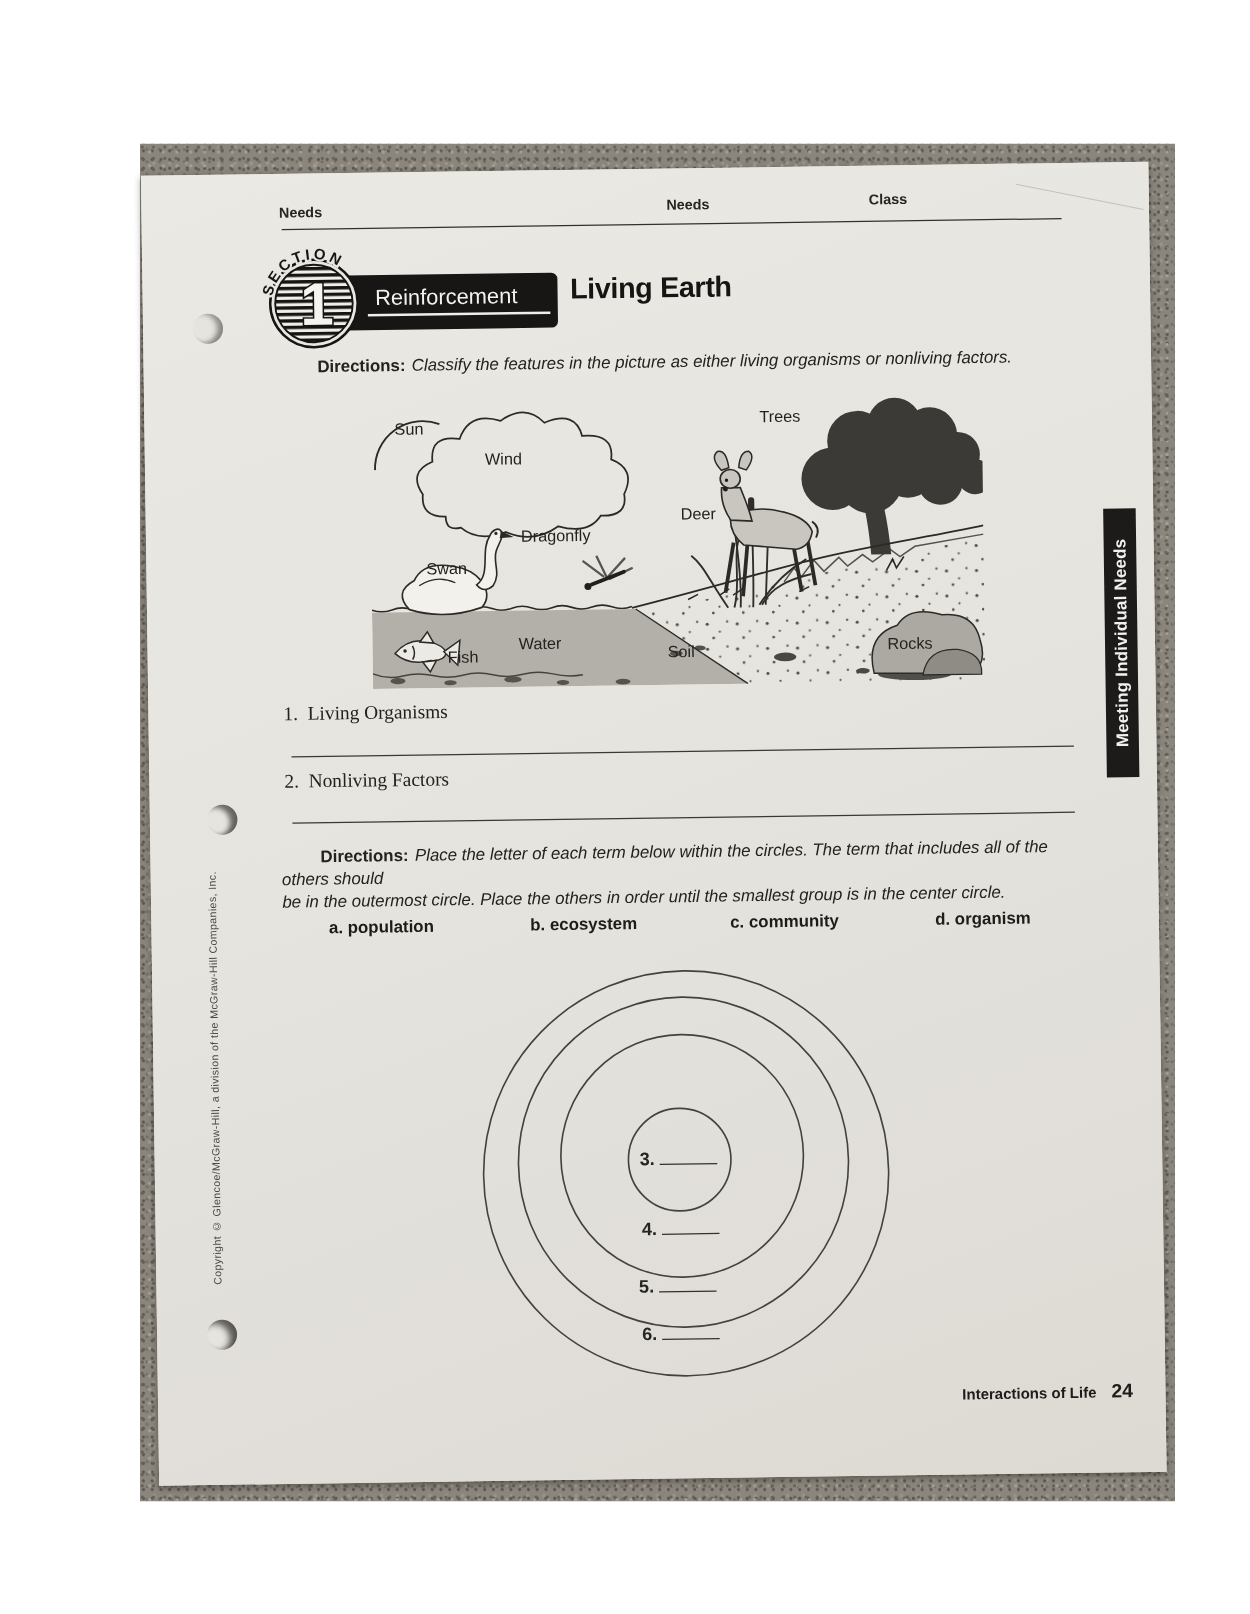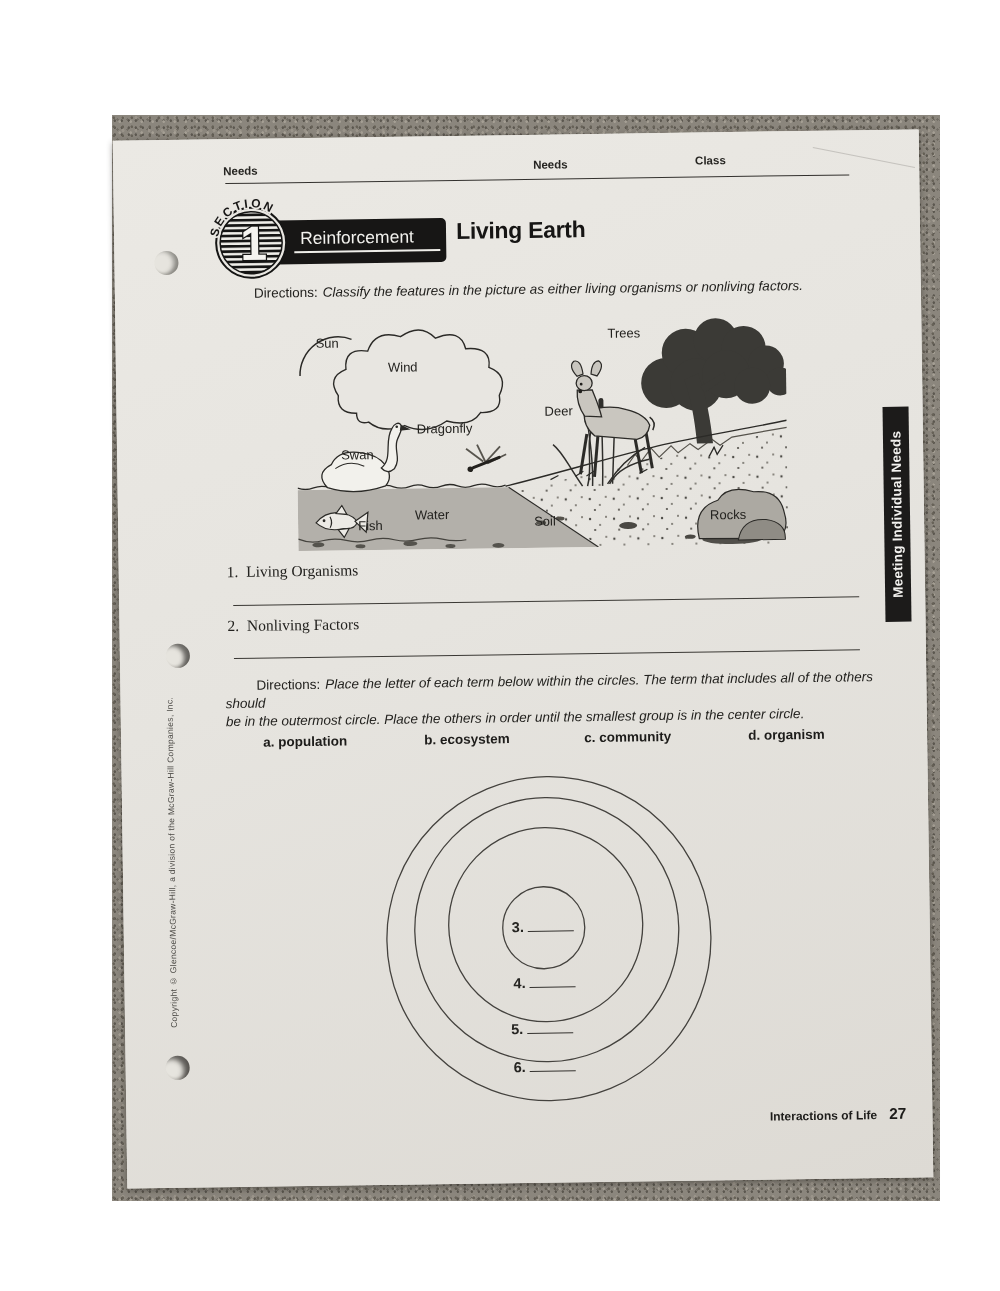--- a/index.html
+++ b/index.html
@@ -22,21 +22,21 @@
          transform:rotate(-0.8deg);transform-origin:50% 50%;
          box-shadow:0 2px 6px rgba(30,28,25,.45);}
   .abs{position:absolute;}
   
   .hdr-label{font-weight:bold;font-size:11.5px;color:#262522;}
   #hdr-line{border-bottom:1.6px solid #33312e;width:624px;height:0;}
   
   #page-title{font-weight:bold;font-size:23px;letter-spacing:-0.3px;color:#161514;}
   
   .directions{font-size:13.5px;line-height:18px;color:#23221f;}
-  .directions b{font-weight:normal;font-style:normal;margin-right:5px;padding-left:31px;}
+  .directions b{font-weight:bold;font-style:normal;margin-right:5px;padding-left:31px;}
   .directions i{font-style:italic;}
   
   .item{font-family:"Liberation Serif",serif;font-size:15.5px;color:#23221f;}
   .ans-line{border-bottom:1.4px solid #3a3834;height:0;}
   
   .term{font-weight:bold;font-size:13.5px;color:#1d1c1a;}
   
   .circle-blank{font-weight:bold;font-size:14.5px;color:#262522;}
   .blank{display:inline-block;width:46px;border-bottom:1.6px solid #33312e;height:12px;margin-left:4px;}
   
@@ -268,18 +268,18 @@
       </div>
       <div class="abs circle-blank" style="left:388px;top:924px;">
         <span>6.</span><span class="blank"></span>
       </div>
 
       <div class="abs" id="needs-tab" style="left:766px;top:277px;width:26px;height:215px;">Meeting Individual Needs</div>
 
       <div class="abs" id="copyright" style="left:44px;top:552px;height:336px;width:16px;">Copyright © Glencoe/McGraw-Hill, a division of the McGraw-Hill Companies, Inc.</div>
 
       <div class="abs" id="footer" style="left:600px;top:975px;width:180px;">
-        <span class="book">Interactions of Life</span><span class="pnum">27</span>
+        <span class="book">Interactions of Life</span><span class="pnum">24</span>
       </div>
 
     </div>
   </div>
 </div>
 
 </body></html>

